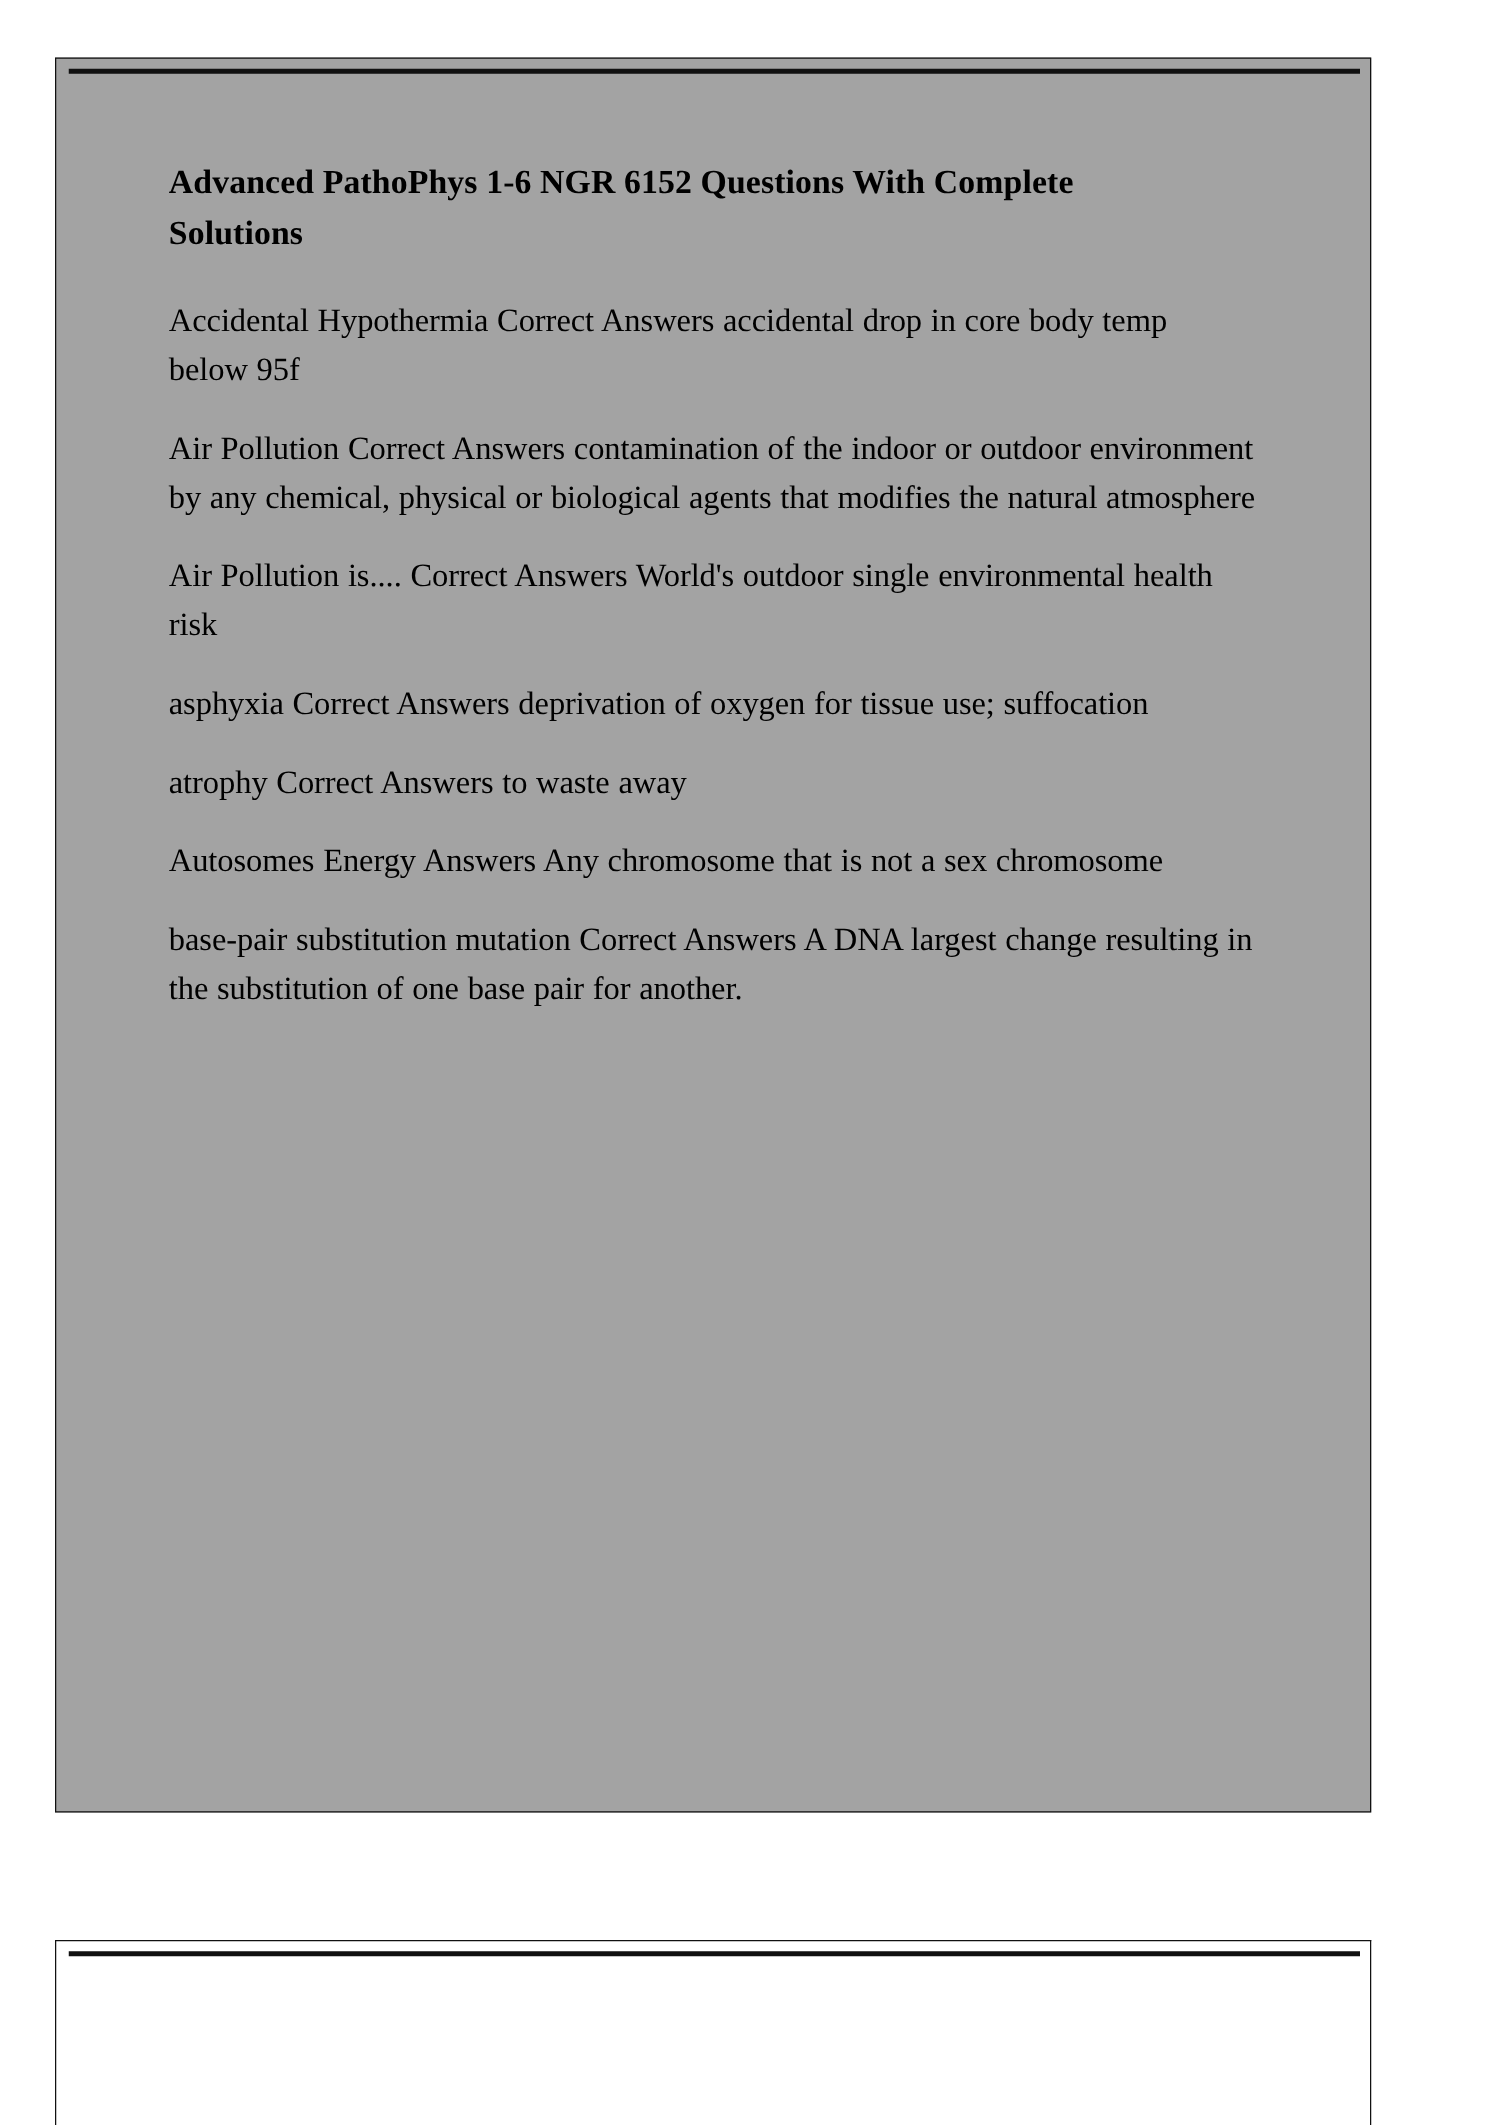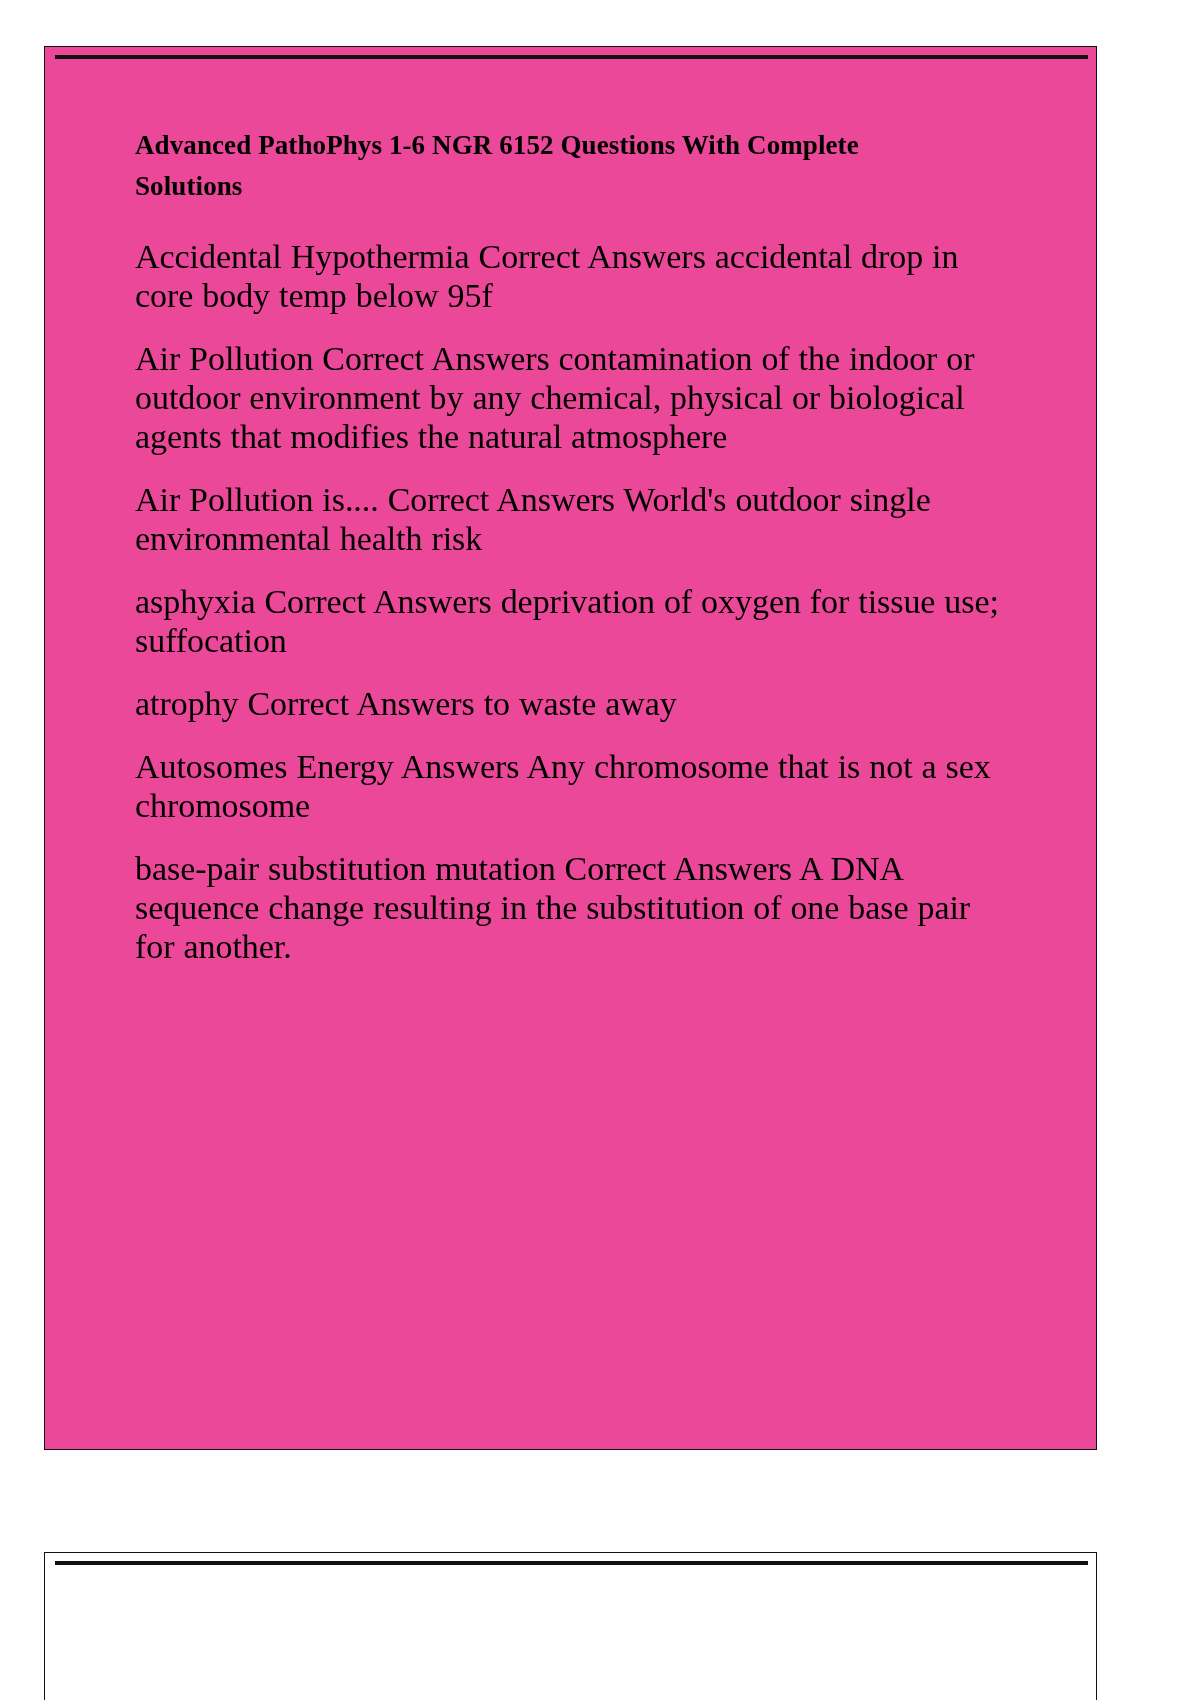--- a/index.html
+++ b/index.html
@@ -20,21 +20,21 @@
 
   
   .page-sheet {
     position: absolute;
     left: 44px;
     top: 46px;
     width: 1053px;
     height: 1404px;
     box-sizing: border-box;
     border: 1px solid #111111;
-    background: #ec4899;
+    background: #a3a3a3;
   }
 
   
   .sheet-top-rule {
     position: absolute;
     left: 10px;
     top: 8px;
     width: 1033px;
     height: 4px;
     background: #111111;
@@ -67,21 +67,21 @@
   .doc-title {
     font-size: 27px;
     font-weight: bold;
     line-height: 41px;
     letter-spacing: 0.1px;
     margin: 0 0 30px 0;
     max-width: 760px;
   }
 
   .qa-block {
-    font-size: 34px;
+    font-size: 26px;
     line-height: 39px;
     margin: 0 0 24px 0;
     letter-spacing: -0.05px;
     word-spacing: 0.5px;
   }
   .qa-block:last-child {
     margin-bottom: 0;
   }
 
   
@@ -108,20 +108,20 @@
     <p class="qa-block w-875">Air Pollution  Correct Answers  contamination of the indoor or outdoor environment by any chemical, physical or biological agents that modifies the natural atmosphere</p>
 
     <p class="qa-block w-845">Air Pollution is....  Correct Answers  World's outdoor single environmental health risk</p>
 
     <p class="qa-block w-880">asphyxia  Correct Answers  deprivation of oxygen for tissue use; suffocation</p>
 
     <p class="qa-block w-880">atrophy  Correct Answers  to waste away</p>
 
     <p class="qa-block w-875">Autosomes  Energy Answers  Any chromosome that is not a sex chromosome</p>
 
-    <p class="qa-block w-880">base-pair substitution mutation  Correct Answers  A DNA sequence change resulting in the substitution of one base pair for another.</p>
+    <p class="qa-block w-880">base-pair substitution mutation  Correct Answers  A DNA largest change resulting in the substitution of one base pair for another.</p>
 
   </div>
 </div>
 
 <div class="page-sheet-next">
   <div class="sheet-top-rule"></div>
 </div>
 
 </body></html>

